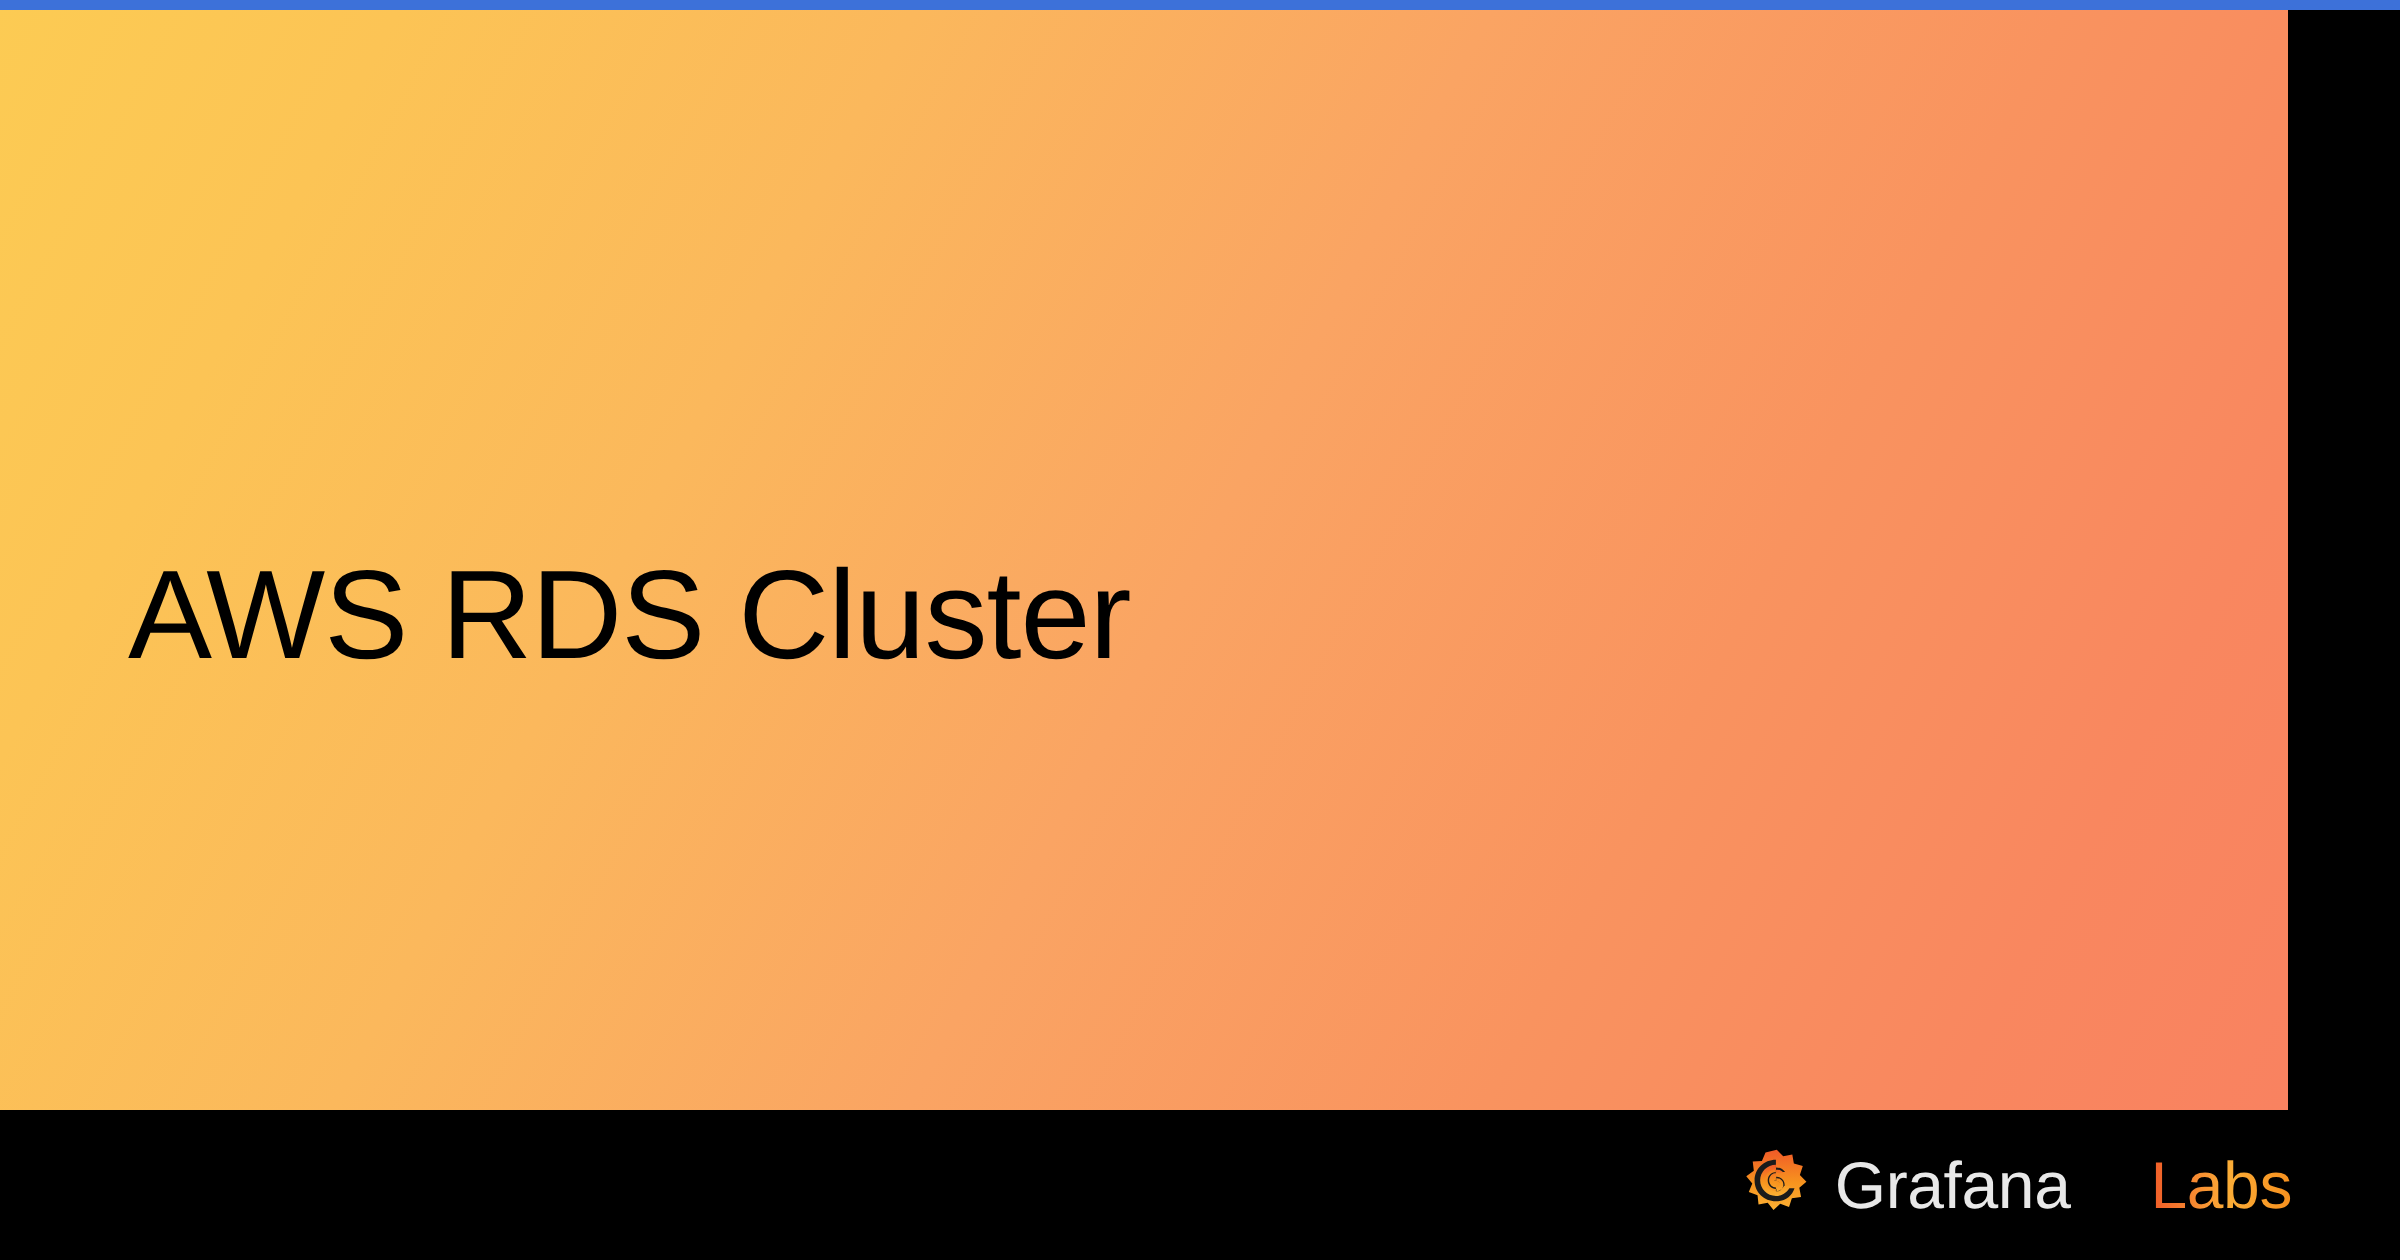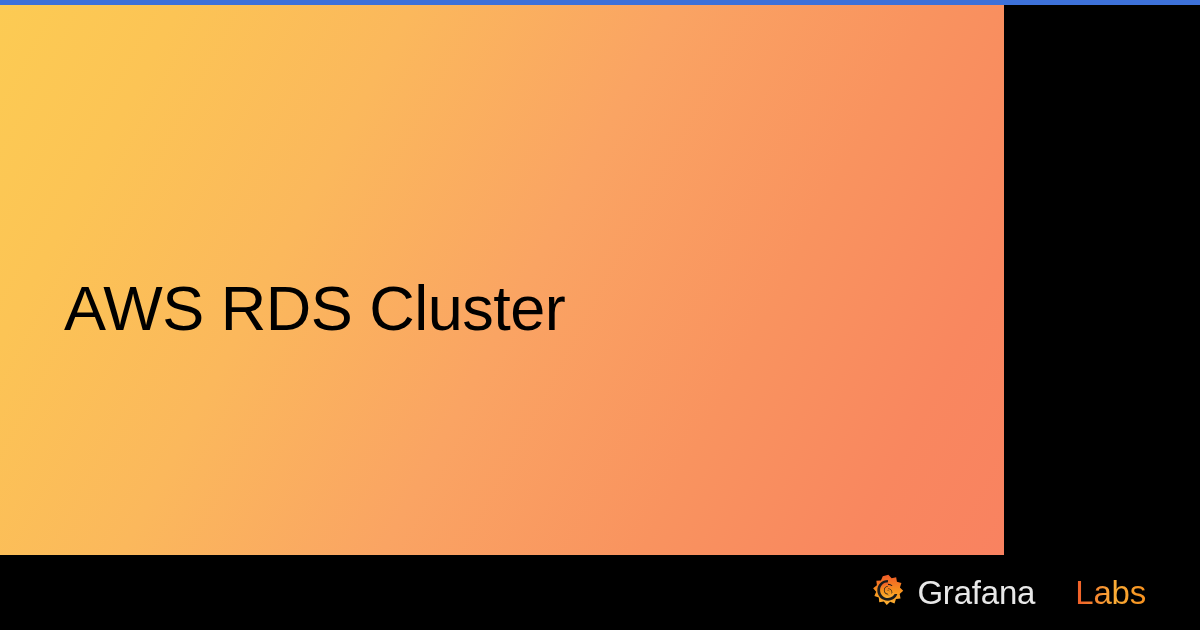--- a/index.html
+++ b/index.html
@@ -27,21 +27,21 @@
     width: 1200px;
     height: 5px;
     background: #3D71D9;
     z-index: 5;
   }
 
   
   .hero {
     position: absolute;
     top: 0; left: 0;
-    width: 1004px;
+    width: 1144px;
     height: 555px;
     background:
       linear-gradient(118deg,
         #FCCB53 0%,
         #FCC455 14%,
         #FBB85C 32%,
         #FAA463 52%,
         #F9935F 72%,
         #F9875F 88%,
         #F98260 100%);

